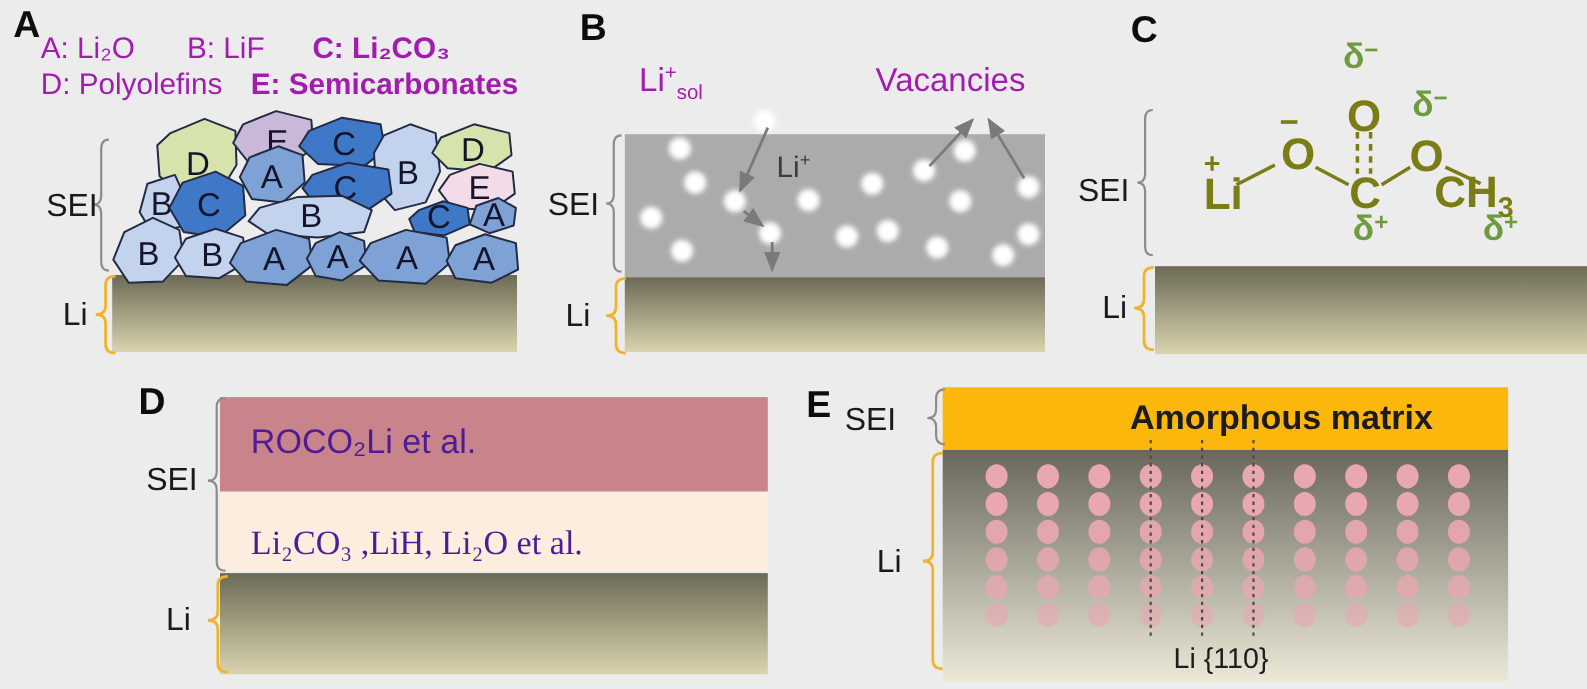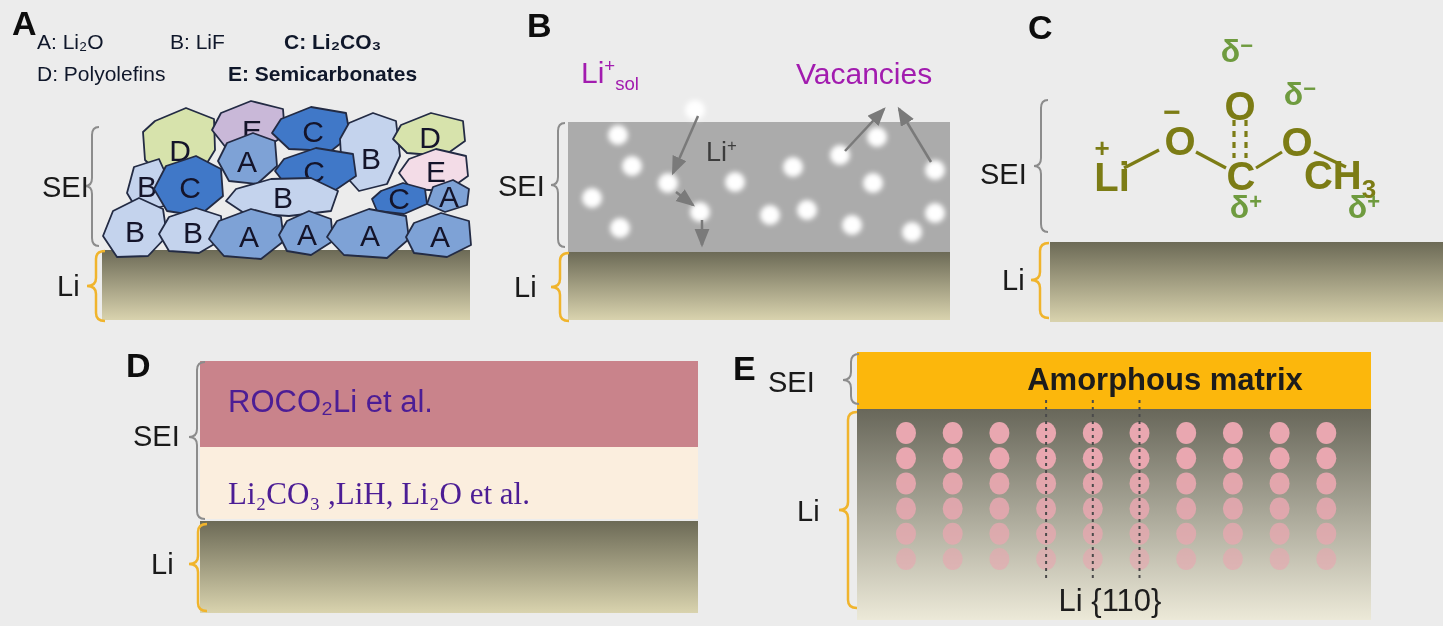--- a/index.html
+++ b/index.html
@@ -1,36 +1,36 @@
 <!DOCTYPE html>
 <html><head>
 <meta charset="utf-8">
 <style>
   html,body{margin:0;padding:0;background:#ececec;}
   .canvas{position:relative;width:1443px;height:626px;background:#ececec;overflow:hidden;
           font-family:"Liberation Sans","DejaVu Sans",sans-serif;}
   svg#gfx{position:absolute;left:0;top:0;}
   .lbl{position:absolute;white-space:nowrap;line-height:1;color:#232323;}
   .ptitle{font-size:34px;font-weight:800;color:#0d0d0d;}
-  .leg{font-size:21px;color:#0f172a;}
+  .leg{font-size:27px;color:#a21caf;}
   .br{font-size:29px;color:#1a1a1a;}
   .b30{font-size:30px;color:#a21caf;}
   .ion{font-size:27px;color:#3c3c3c;}
   .ctr{transform:translate(-50%,-50%);}
   sup.sp{font-size:0.62em;vertical-align:super;}
   sub.sb{font-size:0.62em;vertical-align:sub;}
   .atom{font-size:40px;font-weight:600;color:#7c7c15;}
   .chg{position:absolute;font-weight:700;color:#7c7c15;line-height:1;}
   .delta{font-size:32px;font-weight:700;color:#6f9b3f;}
   .dsign{font-size:22px;vertical-align:9px;font-weight:700;}
   .msub{font-size:26px;vertical-align:-9px;font-weight:600;color:#7c7c15;}
   .dlayer{font-size:31px;color:#4c1d95;}
   .amx{position:absolute;left:857px;top:364px;width:616px;text-align:center;
        font-size:31px;font-weight:600;color:#1c1c1c;line-height:1;}
-  .plane{font-size:31px;color:#1d1d1d;}
+  .plane{font-size:26px;color:#1d1d1d;}
   .grainLetter{font-family:"Liberation Sans","DejaVu Sans",sans-serif;font-size:30px;
        font-weight:500;fill:#14142a;text-anchor:middle;dominant-baseline:central;}
 </style>
 </head>
 <body>
 
 <div class="canvas">
 
   <svg id="gfx" width="1443" height="626" viewBox="0 0 1443 626">
     <defs>

